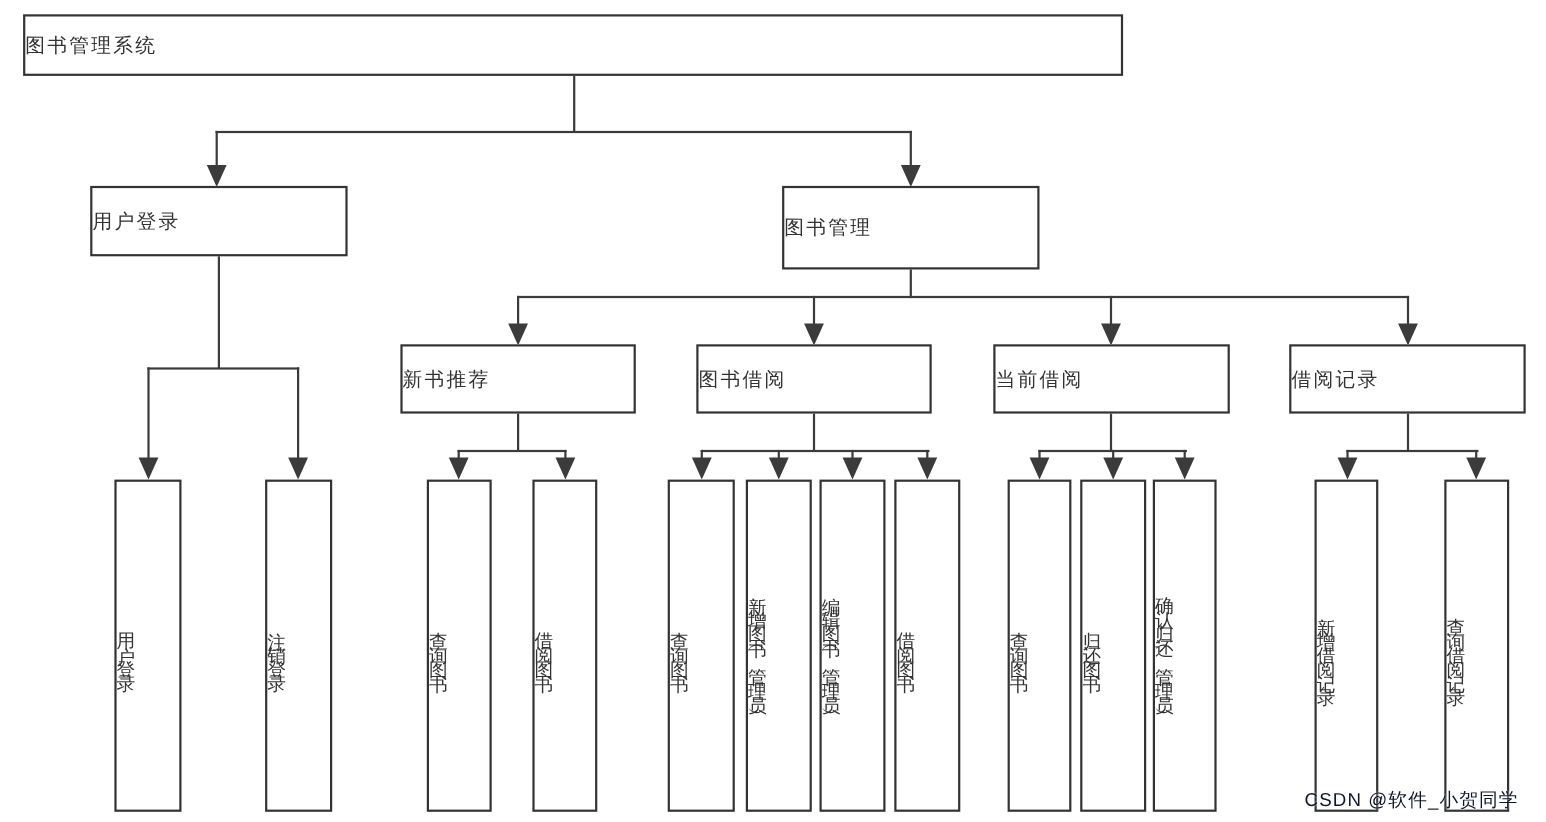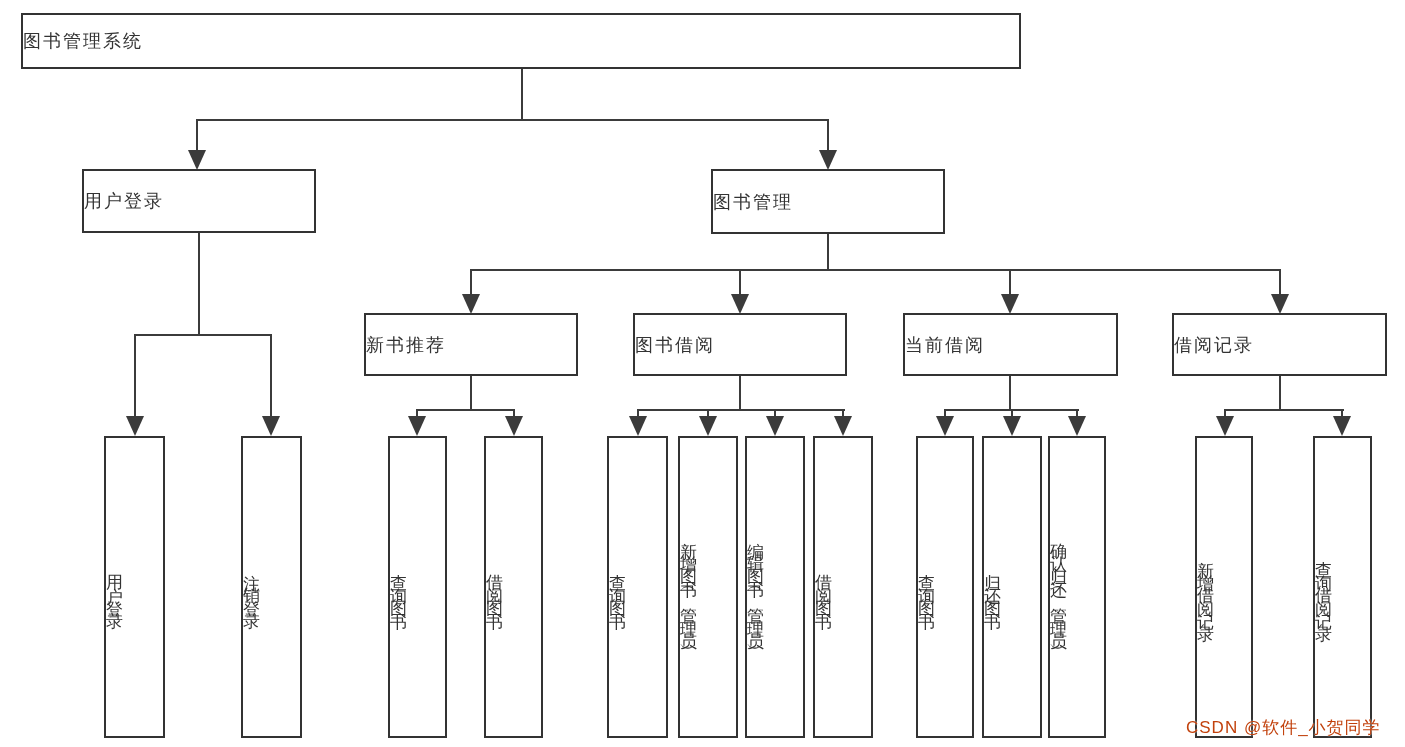--- a/index.html
+++ b/index.html
@@ -17,21 +17,21 @@
   .l{position:absolute;background:#3b3b3b;}
   .hl{height:2px;}
   .vl{width:2px;}
   .ah{
     position:absolute;width:0;height:0;
     border-left:9px solid transparent;border-right:9px solid transparent;
     border-top:20px solid #3b3b3b;
   }
   .wm{
     position:absolute;left:1186px;top:716px;z-index:5;
-    font-size:17px;color:#c2410c;letter-spacing:1px;white-space:nowrap;
+    font-size:17px;color:#0f172a;letter-spacing:1px;white-space:nowrap;
     text-shadow:0 0 2px #ffffff;pointer-events:none;
   }
 </style>
 </head>
 <body>
 
 <div id="stage">
 
   <div class="l vl" style="left:521px;top:67px;height:53px"></div>
   <div class="l hl" style="left:196px;top:119px;width:633px"></div>
@@ -92,21 +92,21 @@
   <div class="ah" style="left:1216px;top:416px"></div>
   <div class="ah" style="left:1333px;top:416px"></div>
 
   <div class="box hbox" style="left:21px;top:13px;width:1000px;height:56px">
     <span>图书管理系统</span>
   </div>
 
   <div class="box hbox" style="left:82px;top:169px;width:234px;height:64px">
     <span>用户登录</span>
   </div>
-  <div class="box hbox" style="left:711px;top:169px;width:234px;height:65px">
+  <div class="box hbox" style="left:711px;top:169px;width:234px;height:76px">
     <span>图书管理</span>
   </div>
 
   <div class="box hbox" style="left:364px;top:313px;width:214px;height:63px">
     <span>新书推荐</span>
   </div>
   <div class="box hbox" style="left:633px;top:313px;width:214px;height:63px">
     <span>图书借阅</span>
   </div>
   <div class="box hbox" style="left:903px;top:313px;width:215px;height:63px">

